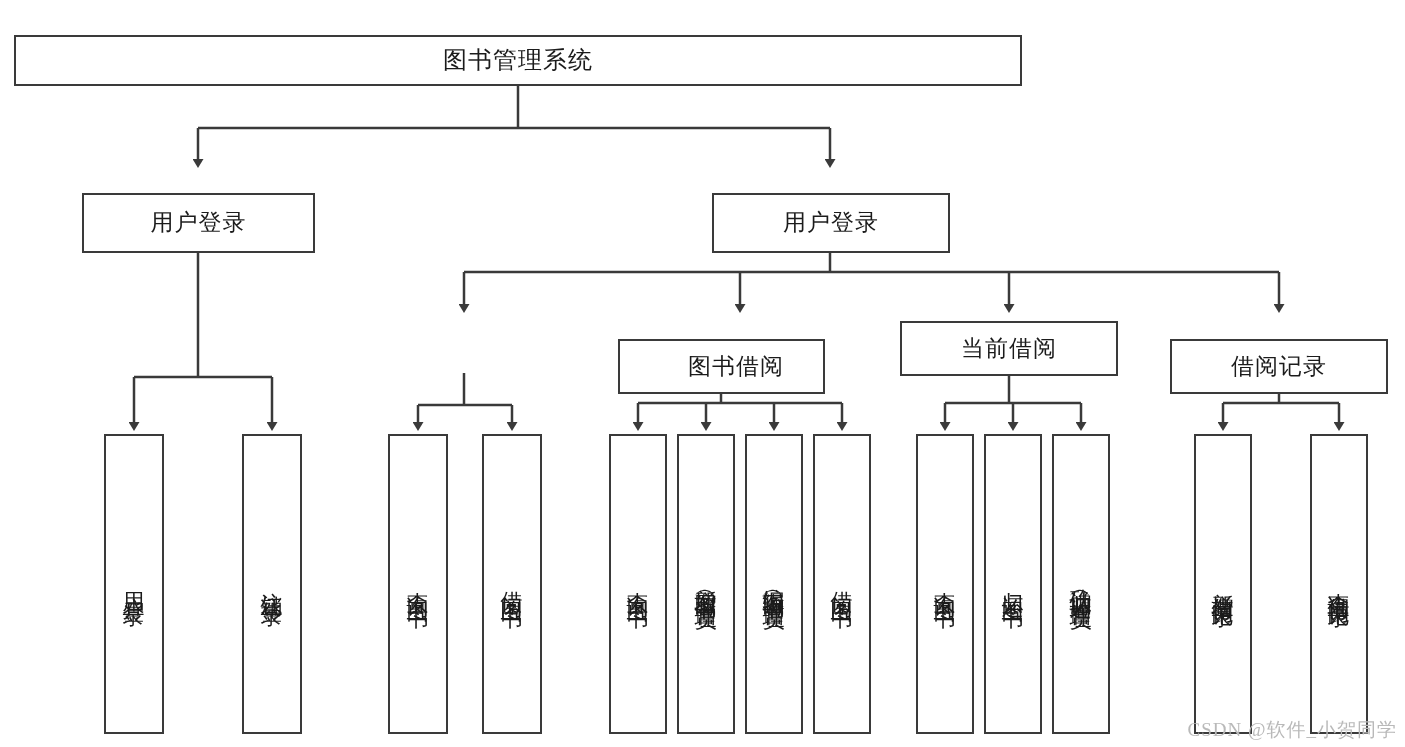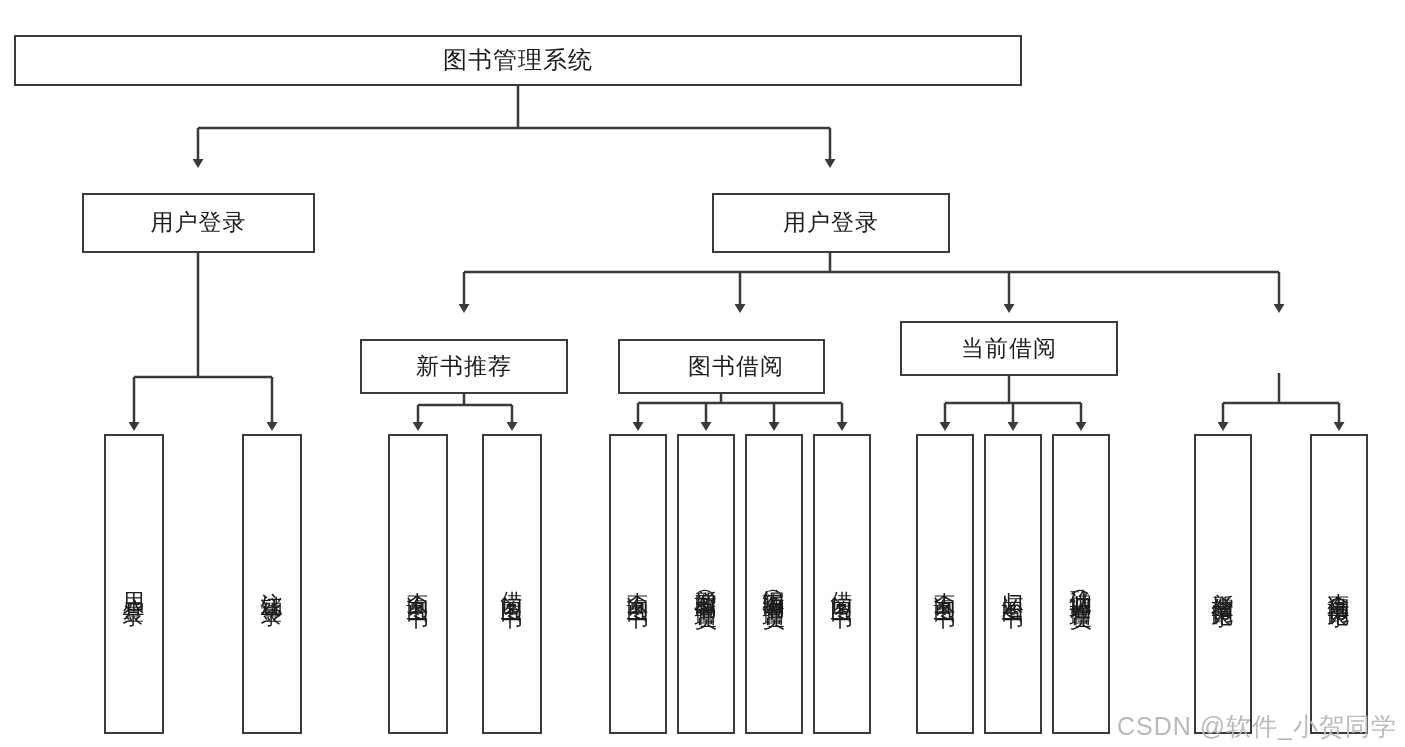--- a/index.html
+++ b/index.html
@@ -49,25 +49,26 @@
     padding-top: 4px;
     padding-bottom: 4px;
     white-space: nowrap;
     overflow: hidden;
   }
   .node.vert.tall { letter-spacing: 3px; }
   .watermark {
     position: absolute;
     right: 8px;
     bottom: 4px;
-    font-size: 25px;
+    font-size: 19px;
     color: #b9b9b9;
     letter-spacing: 1px;
     white-space: nowrap;
     user-select: none;
+    font-family: Liberation Serif, serif;
   }
 </style>
 </head>
 <body>
 
 <div id="canvas">
 
   <svg class="edges" viewBox="0 0 1405 747" xmlns="http://www.w3.org/2000/svg">
     <defs>
       <marker id="arrow" markerWidth="9" markerHeight="11" refX="1" refY="5.5" orient="auto" markerUnits="userSpaceOnUse">
@@ -116,23 +117,23 @@
       <path d="M1223,403 L1223,423" marker-end="url(#arrow)"></path>
       <path d="M1339,403 L1339,423" marker-end="url(#arrow)"></path>
     </g>
   </svg>
 
   <div class="node horiz root" style="left:14px; top:14px; width:1008px; height:51px;">图书管理系统</div>
 
   <div class="node horiz" style="left:82px; top:172px; width:233px; height:60px;">用户登录</div>
   <div class="node horiz" style="left:712px; top:172px; width:238px; height:60px;">用户登录</div>
 
-  <div class="node horiz" style="left:360px; top:318px; width:208px; height:55px;">新书推荐</div>
   <div class="node horiz" style="left:618px; top:318px; width:207px; height:55px;padding-left:29px;">图书借阅</div>
   <div class="node horiz" style="left:900px; top:300px; width:218px; height:55px;">当前借阅</div>
+  <div class="node horiz" style="left:1170px; top:318px; width:218px; height:55px;">借阅记录</div>
 
   <div class="node vert" style="left:104px; top:434px; width:60px; height:300px;">用户登录</div>
   <div class="node vert" style="left:242px; top:434px; width:60px; height:300px;">注销登录</div>
 
   <div class="node vert" style="left:388px; top:434px; width:60px; height:300px;">查询图书</div>
   <div class="node vert" style="left:482px; top:434px; width:60px; height:300px;">借阅图书</div>
 
   <div class="node vert" style="left:609px; top:434px; width:58px; height:300px;">查询图书</div>
   <div class="node vert tall" style="left:677px; top:434px; width:58px; height:300px;">新增图书（管理员）</div>
   <div class="node vert tall" style="left:745px; top:434px; width:58px; height:300px;">编辑图书（管理员）</div>

